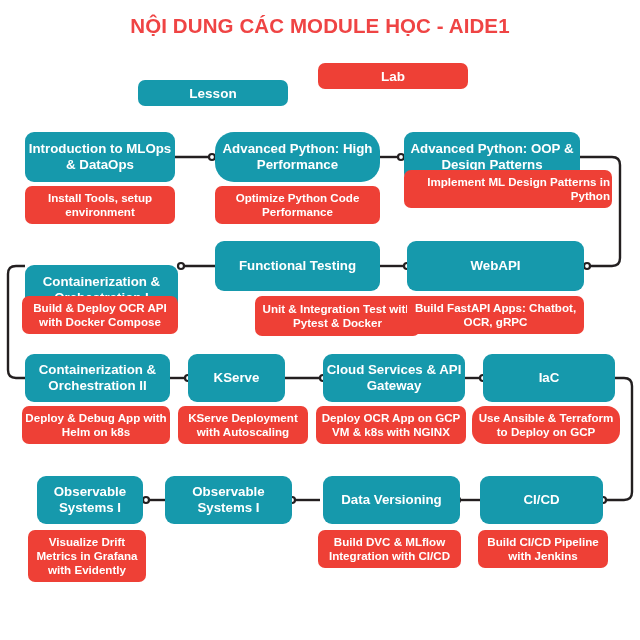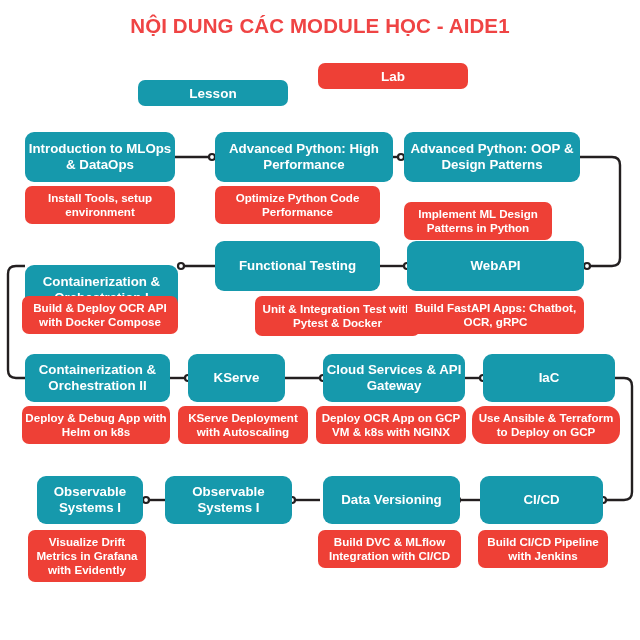--- a/index.html
+++ b/index.html
@@ -134,26 +134,26 @@
       <circle cx="323" cy="378" r="3"></circle>
       <circle cx="483" cy="378" r="3"></circle>
       <circle cx="603" cy="500" r="3"></circle>
       <circle cx="457" cy="500" r="3"></circle>
       <circle cx="292" cy="500" r="3"></circle>
       <circle cx="146" cy="500" r="3"></circle>
     </g>
   </svg>
 
   <div class="node lesson" style="left:25px;  top:132px; width:150px; height:50px;">Introduction to MLOps &amp; DataOps</div>
-  <div class="node lesson" style="left:215px; top:132px; width:178px; height:50px;">Advanced Python: High Performance</div>
+  <div class="node lesson" style="left:215px; top:132px; width:165px; height:50px;border-radius:19px;">Advanced Python: High Performance</div>
   <div class="node lesson" style="left:404px; top:132px; width:176px; height:50px;">Advanced Python: OOP &amp; Design Patterns</div>
 
   <div class="node lab" style="left:25px;  top:186px; width:150px; height:38px;">Install Tools, setup environment</div>
   <div class="node lab" style="left:215px; top:186px; width:165px; height:38px;">Optimize Python Code Performance</div>
-  <div class="node lab" style="left:404px; top:202px; width:148px; height:38px;">Implement ML Design Patterns in Python</div>
+  <div class="node lab" style="left:404px; top:170px; width:208px; height:38px;text-align:right;">Implement ML Design Patterns in Python</div>
 
   <div class="node lesson" style="left:25px;  top:241px; width:153px; height:50px;margin-top:24px;">Containerization &amp; Orchestration I</div>
   <div class="node lesson" style="left:215px; top:241px; width:165px; height:50px;">Functional Testing</div>
   <div class="node lesson" style="left:407px; top:241px; width:177px; height:50px;">WebAPI</div>
 
   <div class="node lab" style="left:22px;  top:296px; width:156px; height:38px;">Build &amp; Deploy OCR API with Docker Compose</div>
   <div class="node lab" style="left:215px; top:296px; width:165px; height:40px;margin-left:40px;">Unit &amp; Integration Test with Pytest &amp; Docker</div>
   <div class="node lab" style="left:407px; top:296px; width:177px; height:38px;">Build FastAPI Apps: Chatbot, OCR, gRPC</div>
 
   <div class="node lesson" style="left:25px;  top:354px; width:145px; height:48px;">Containerization &amp; Orchestration II</div>

